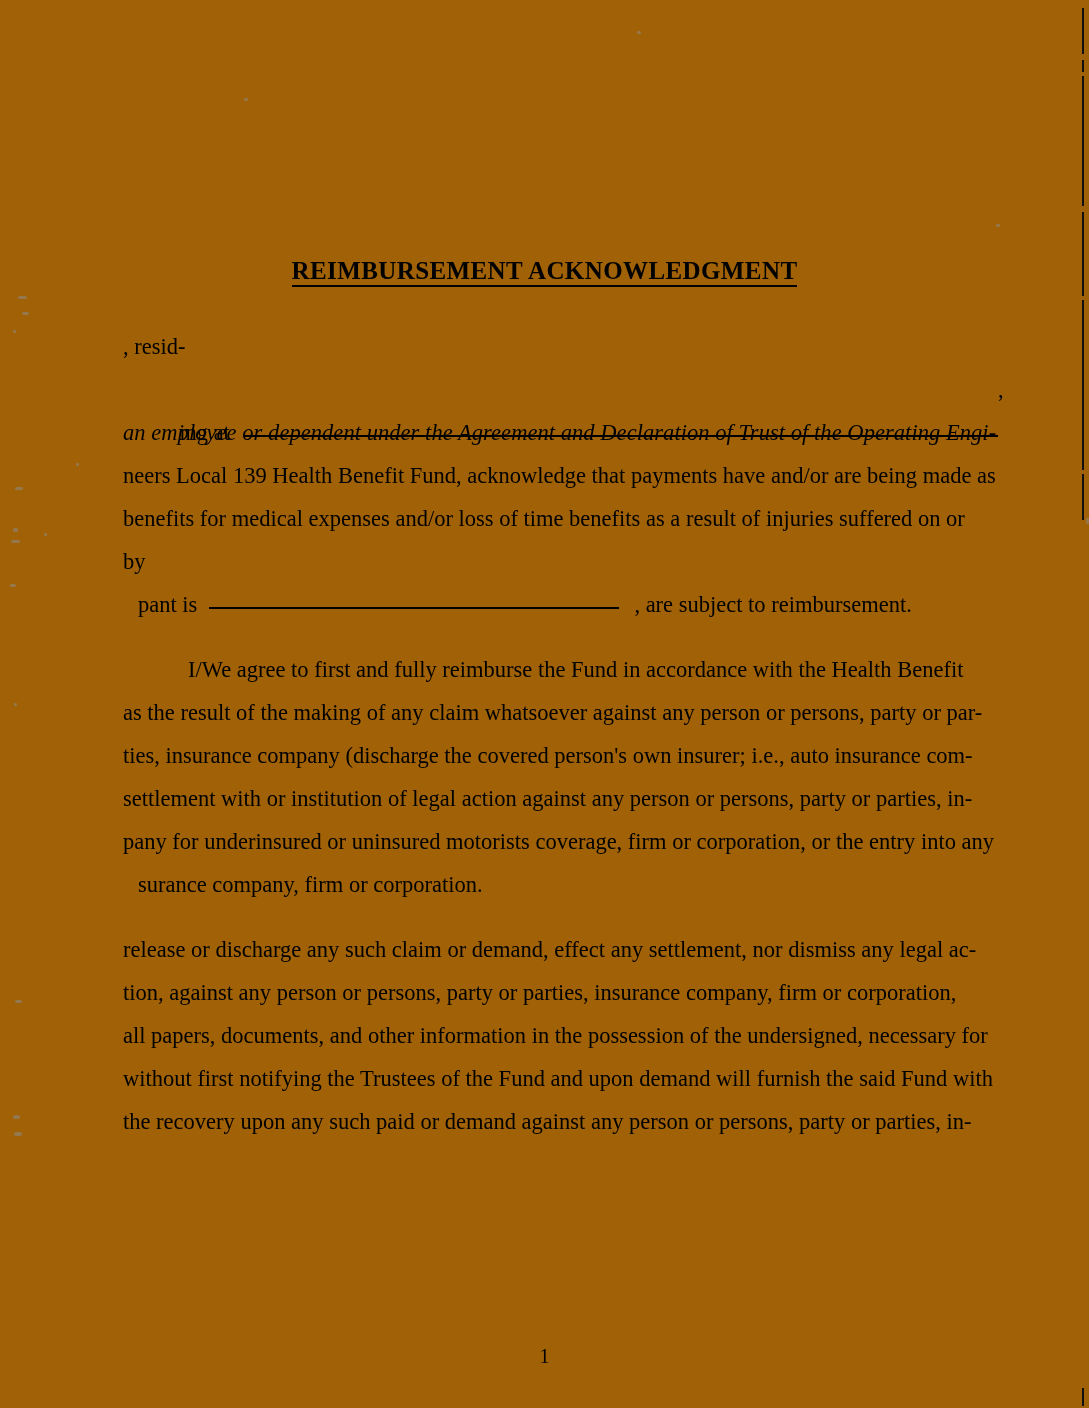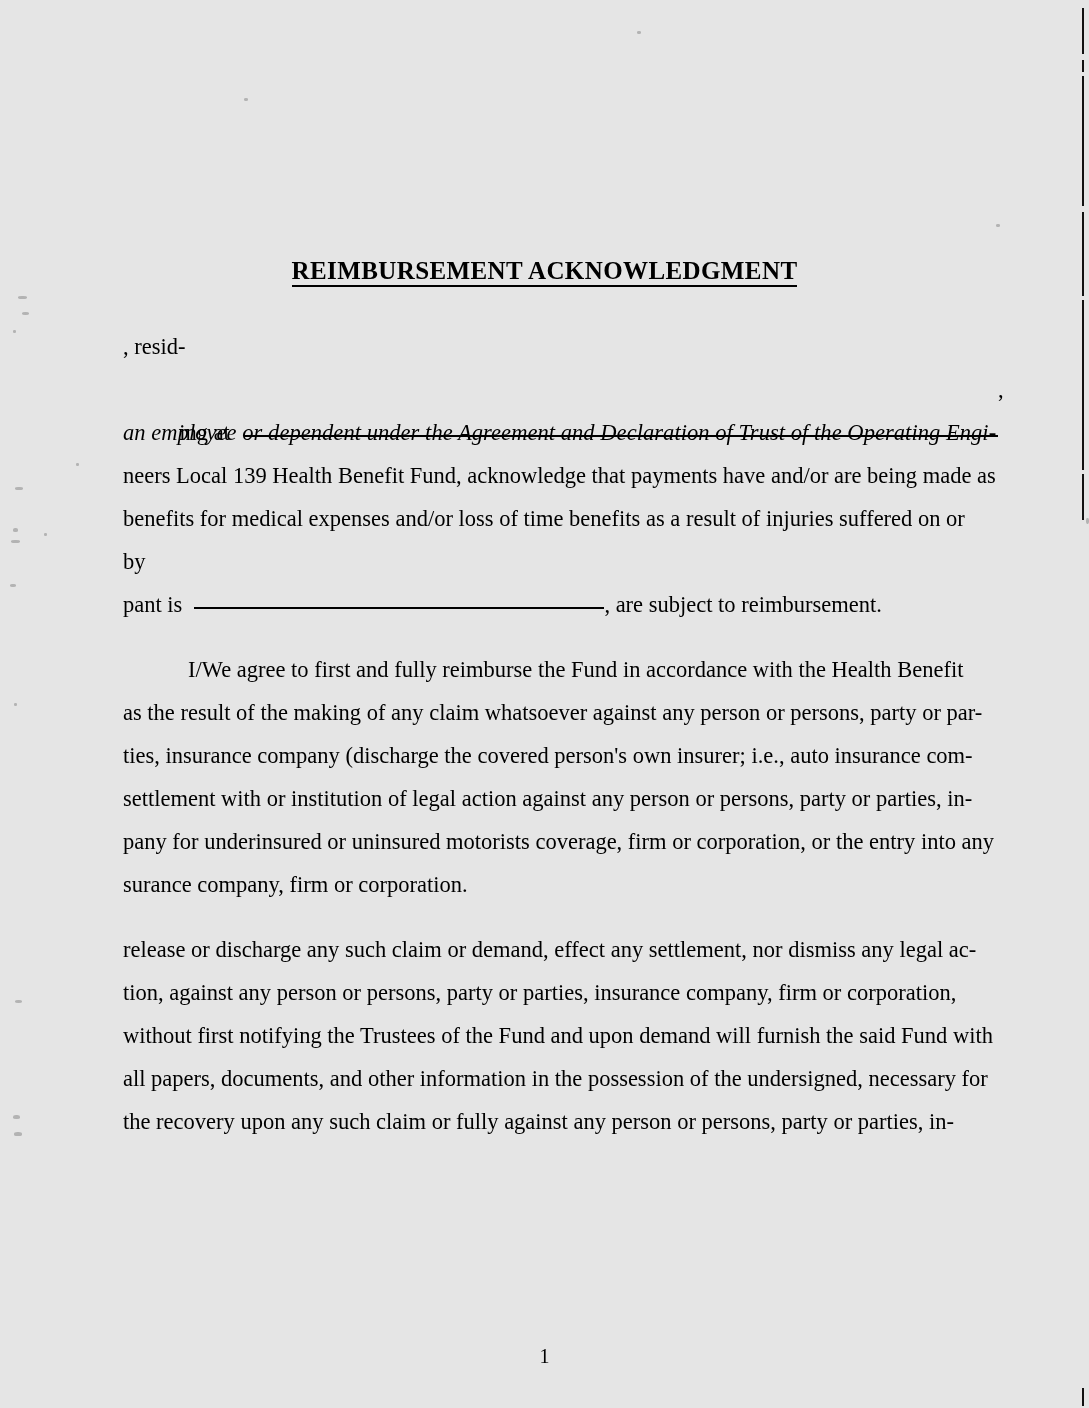--- a/index.html
+++ b/index.html
@@ -4,21 +4,21 @@
 <style>
   html, body {
     margin: 0;
     padding: 0;
     background: #ffffff;
   }
   .page {
     position: relative;
     width: 1089px;
     height: 1408px;
-    background: #e5e5e5;
+    background: #a16207;
     overflow: hidden;
     font-family: "Liberation Serif", "DejaVu Serif", serif;
     color: #000000;
   }
 
   
   .scan-edge-line {
     position: absolute;
     left: 1082px;
     width: 2px;
@@ -73,21 +73,21 @@
   }
 
   
   .just {
     display: flex;
     justify-content: space-between;
     width: 841px;
   }
   .just > span { white-space: pre; }
 
-  .left-txt { white-space: pre; }
+  .left-txt { white-space: pre; margin-left: 15px; }
 
   
   .rule {
     display: inline-block;
     border-bottom: 2px solid #000;
     vertical-align: 3px;
     height: 0;
   }
   .rule-short { width: 60px; vertical-align: 1px; }
 
@@ -221,31 +221,31 @@
           <span>release or discharge any such claim or demand, effect any settlement, nor dismiss any legal ac-</span>
         </div>
     </div>
     <div class="line">
       <div class="just">
           <span>tion, against any person or persons, party or parties, insurance company, firm or corporation,</span>
         </div>
     </div>
     <div class="line">
       <div class="just">
+          <span>all papers, documents, and other information in the possession of the undersigned, necessary for</span>
+        </div>
+    </div>
+    <div class="line">
+      <div class="just">
           <span>without first notifying the Trustees of the Fund and upon demand will furnish the said Fund with</span>
         </div>
     </div>
     <div class="line">
       <div class="just">
-          <span>all papers, documents, and other information in the possession of the undersigned, necessary for</span>
-        </div>
-    </div>
-    <div class="line">
-      <div class="just">
-          <span>the recovery upon any such claim or fully against any person or persons, party or parties, in-</span>
+          <span>the recovery upon any such paid or demand against any person or persons, party or parties, in-</span>
         </div>
     </div>
 
   </div>
 
   <div class="page-number">1</div>
 
 </div>
 
 </body></html>

